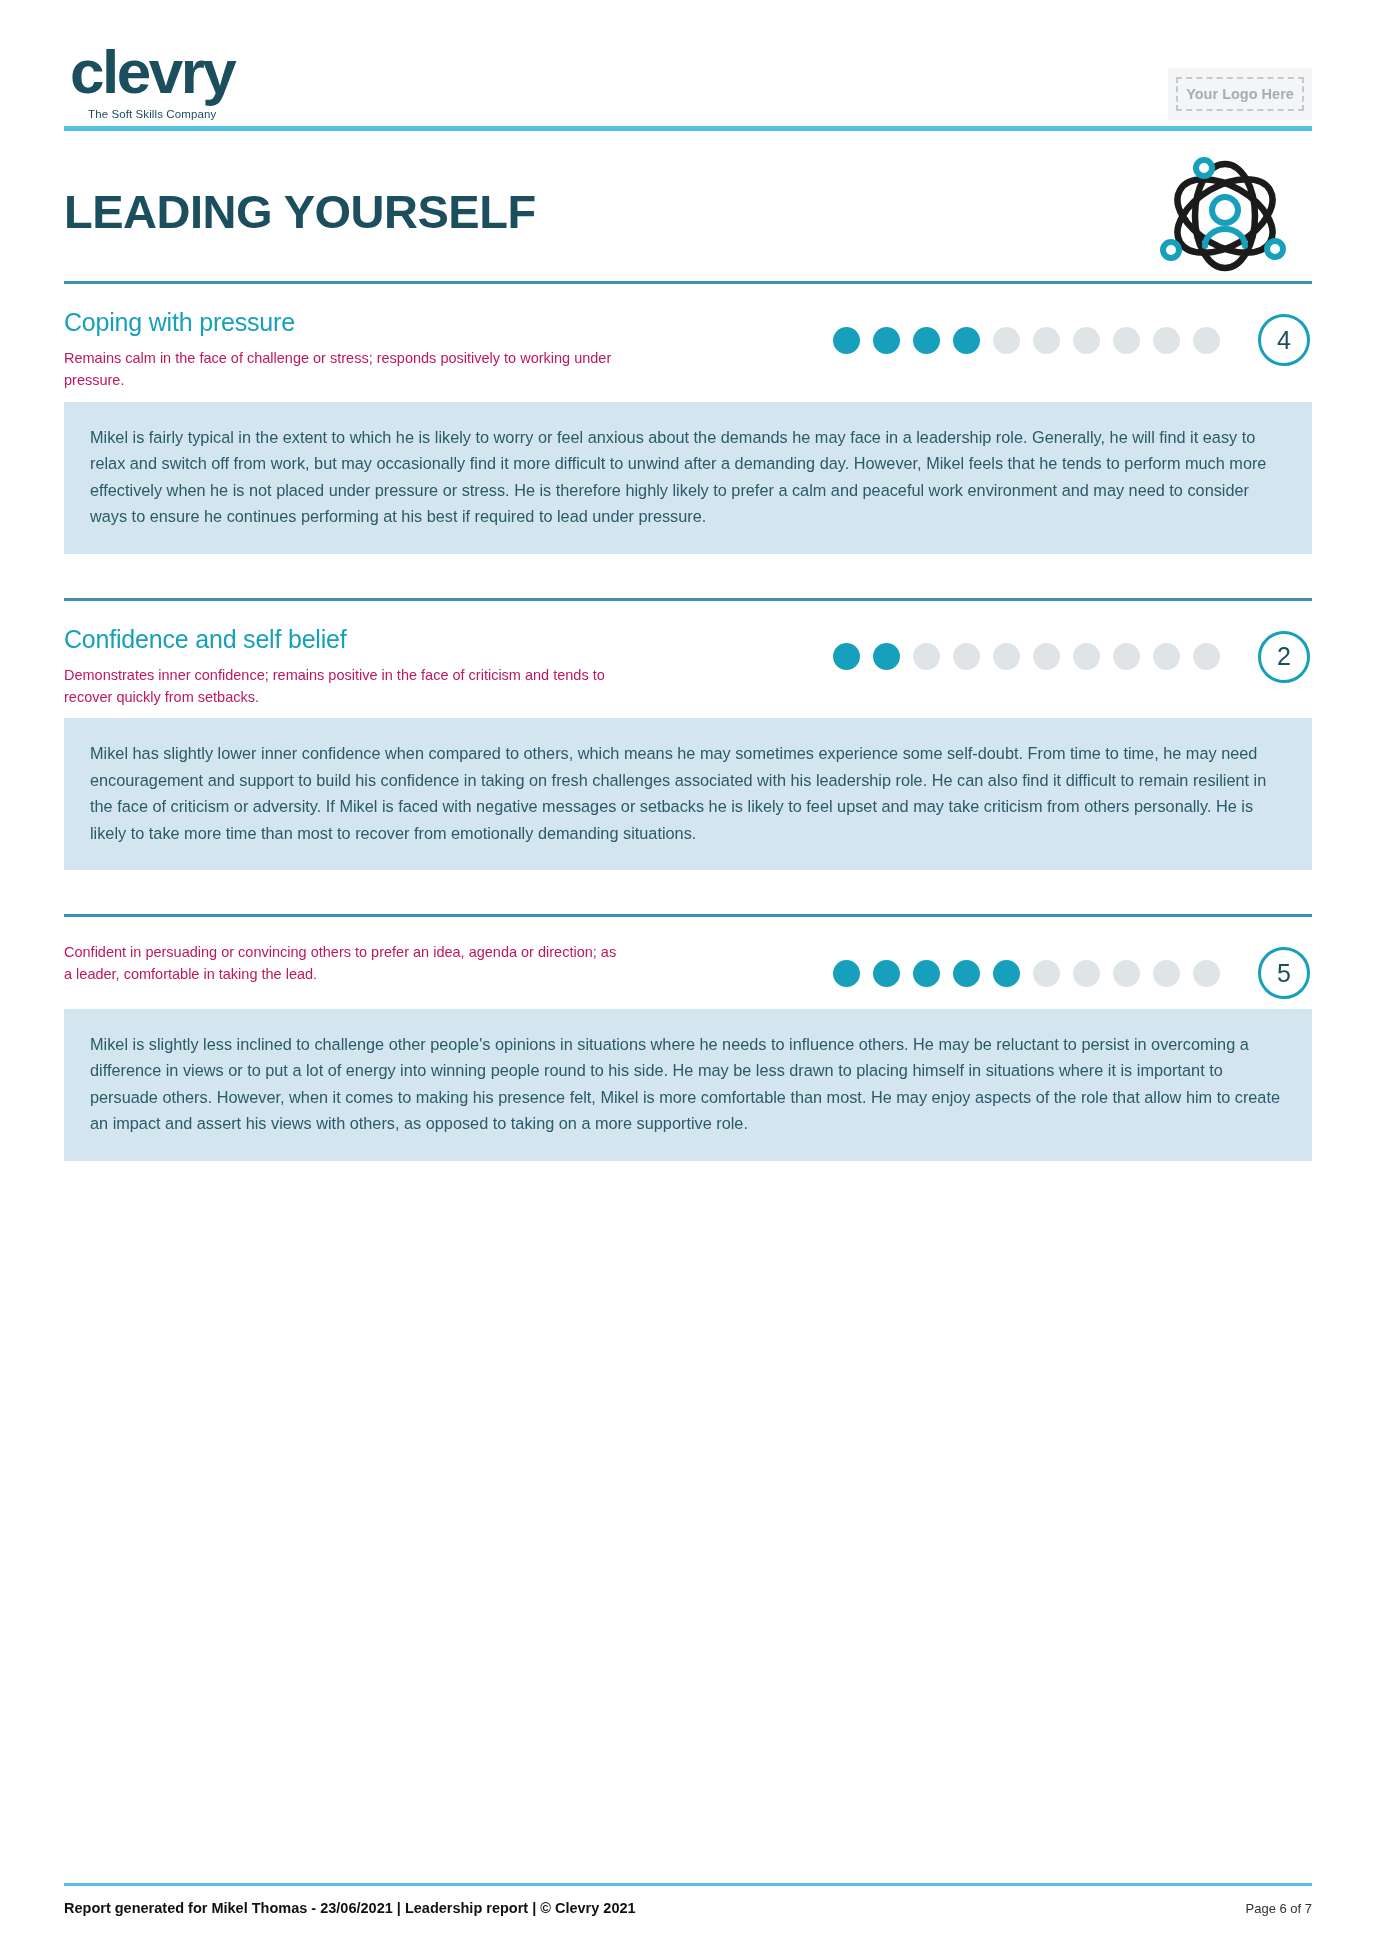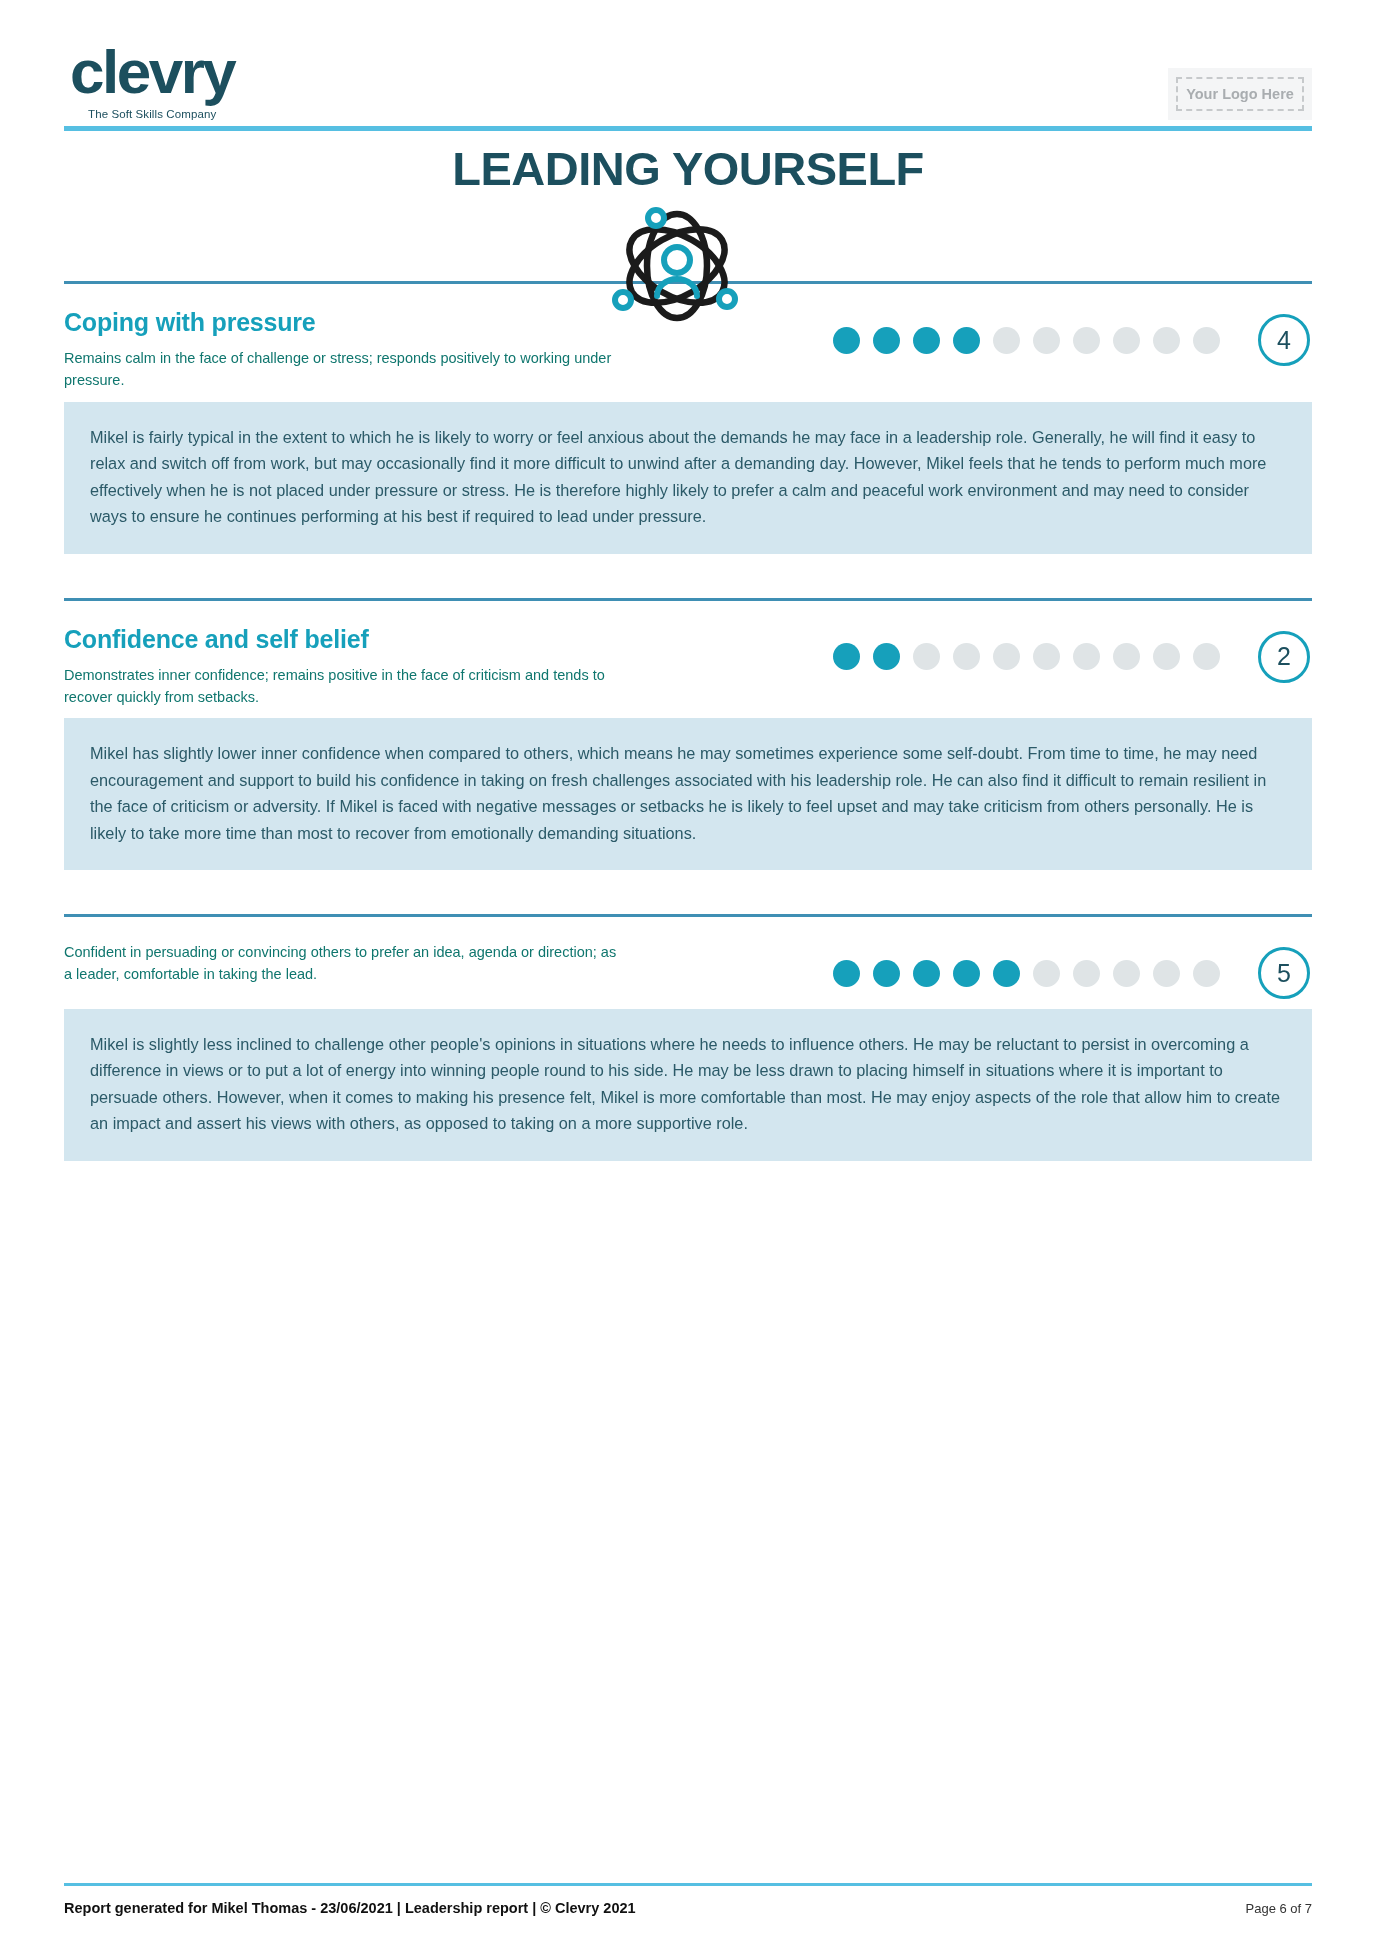--- a/index.html
+++ b/index.html
@@ -78,21 +78,20 @@
     margin-top: 6px;
   }
 
   
   .title-row {
     display: flex;
     align-items: center;
     justify-content: space-between;
     height: 150px;
     padding-top: 10px;
-    flex-direction: column;
   }
   .page-title {
     font-size: 47px;
     font-weight: bold;
     color: #1c4f5e;
     letter-spacing: -0.5px;
   }
   .atom-icon { width: 130px; height: 130px; margin-right: 22px; }
 
   
@@ -110,26 +109,26 @@
     justify-content: space-between;
     padding-top: 24px;
   }
 
   .section-label { flex: 0 0 auto; max-width: 620px; }
 
   .section-title {
     font-size: 25px;
     color: #16a0bb;
     letter-spacing: -0.2px;
-    font-weight: bold;
+    font-weight: normal;
     margin-bottom: 10px;
   }
   .section-desc {
     font-size: 14.5px;
-    color: #0f766e;
+    color: #be185d;
     line-height: 1.55;
     max-width: 560px;
   }
 
   .meter {
     display: flex;
     align-items: center;
     gap: 0;
     padding-top: 6px;
     padding-right: 2px;

